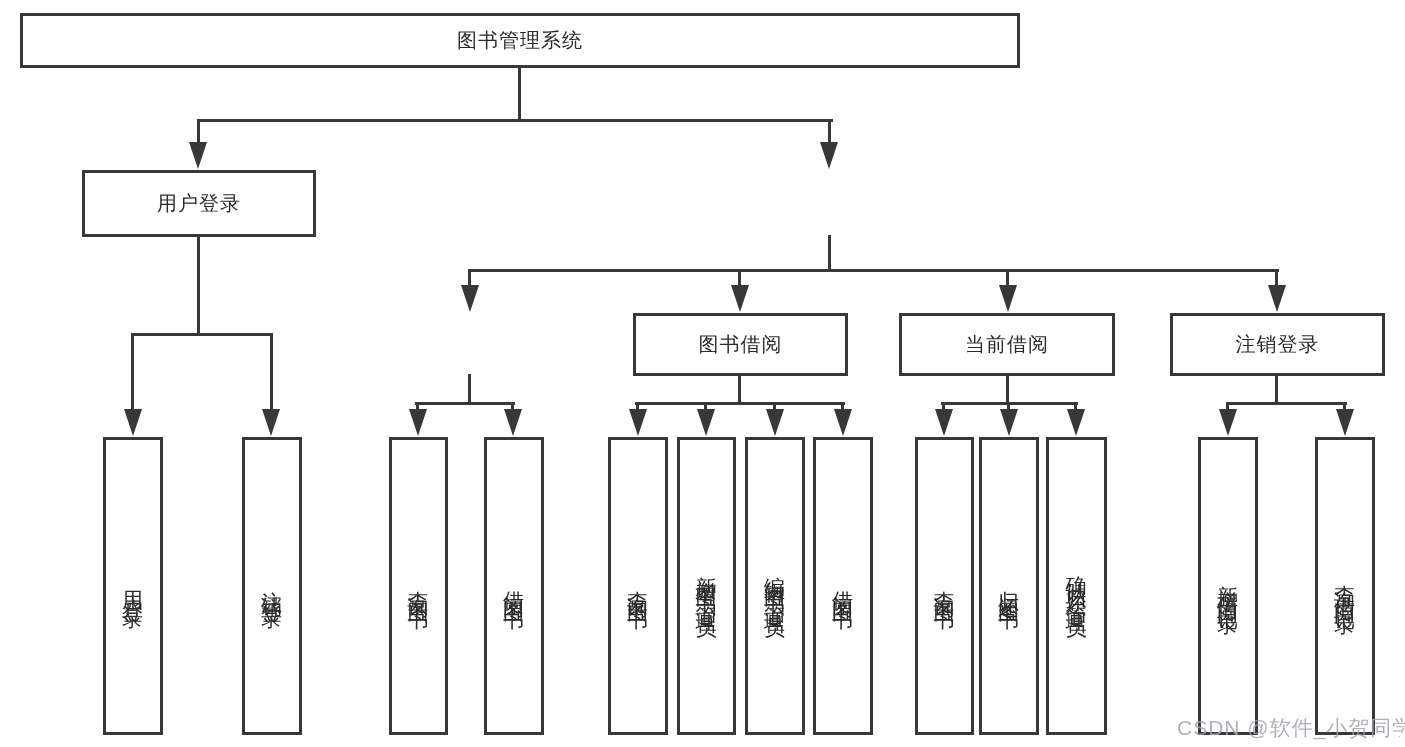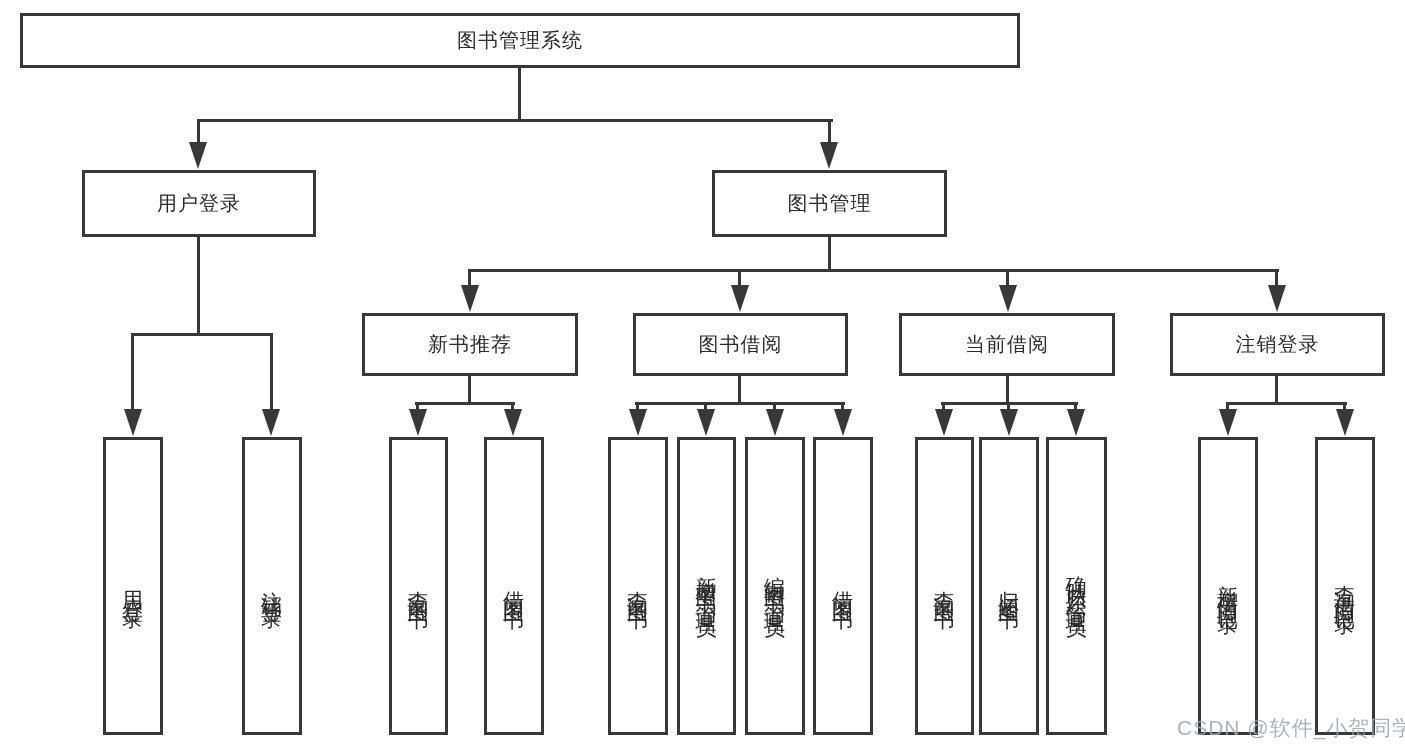--- a/index.html
+++ b/index.html
@@ -1,18 +1,18 @@
 <!DOCTYPE html>
 <html><head>
 <meta charset="utf-8">
 <style>
   html,body { margin:0; padding:0; background:#ffffff; }
   .stage {
     position:relative; width:1405px; height:747px; background:#ffffff;
-    font-family:"Liberation Sans", sans-serif; overflow:hidden;
+    font-family:"Liberation Sans", sans-serif; overflow:hidden;border-radius:25px;
   }
   .box {
     position:absolute; background:#ffffff; border:3px solid #383838;
     box-sizing:border-box; display:flex; align-items:center; justify-content:center;
   }
   .label {
     color:#2b2b2b; font-size:20px; letter-spacing:1px; white-space:nowrap;
   }
   .vbox { top:437px; height:298px; }
   .vtext {
@@ -45,23 +45,20 @@
     <div class="hline" style="left:197px;top:119px;width:636px"></div>
     <div class="vline" style="left:197px;top:119px;height:27px"></div>
     <div class="arrow" style="left:189px;top:142px"></div>
     <div class="vline" style="left:828px;top:119px;height:27px"></div>
     <div class="arrow" style="left:820px;top:142px"></div>
   </div>
 
   <div class="box" style="left:82px;top:170px;width:234px;height:67px">
     <span class="label">用户登录</span>
   </div>
-  <div class="box" style="left:712px;top:170px;width:235px;height:67px">
-    <span class="label">图书管理</span>
-  </div>
 
   <div>
     <div class="vline" style="left:197px;top:235px;height:101px"></div>
     <div class="hline" style="left:131px;top:333px;width:142px"></div>
     <div class="vline" style="left:131px;top:333px;height:80px"></div>
     <div class="arrow" style="left:124px;top:409px"></div>
     <div class="vline" style="left:270px;top:333px;height:80px"></div>
     <div class="arrow" style="left:262px;top:409px"></div>
   </div>
 
@@ -71,23 +68,20 @@
     <div class="vline" style="left:468px;top:269px;height:19px"></div>
     <div class="arrow" style="left:461px;top:285px"></div>
     <div class="vline" style="left:738px;top:269px;height:19px"></div>
     <div class="arrow" style="left:731px;top:285px"></div>
     <div class="vline" style="left:1006px;top:269px;height:19px"></div>
     <div class="arrow" style="left:999px;top:285px"></div>
     <div class="vline" style="left:1275px;top:269px;height:19px"></div>
     <div class="arrow" style="left:1268px;top:285px"></div>
   </div>
 
-  <div class="box" style="left:362px;top:313px;width:216px;height:63px">
-    <span class="label">新书推荐</span>
-  </div>
   <div class="box" style="left:633px;top:313px;width:215px;height:63px">
     <span class="label">图书借阅</span>
   </div>
   <div class="box" style="left:899px;top:313px;width:216px;height:63px">
     <span class="label">当前借阅</span>
   </div>
   <div class="box" style="left:1170px;top:313px;width:215px;height:63px">
     <span class="label">注销登录</span>
   </div>
 

